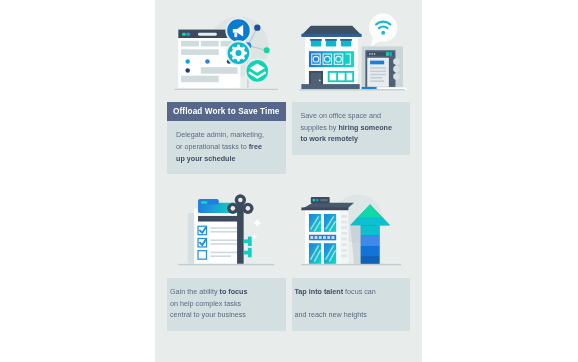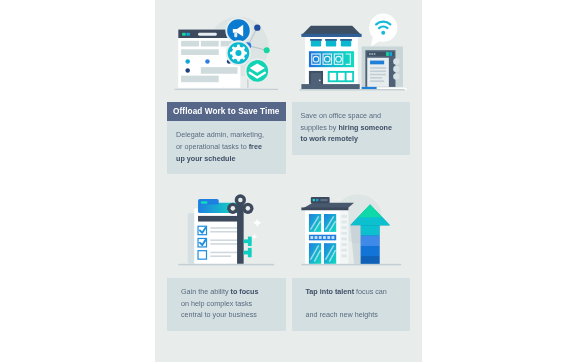--- a/index.html
+++ b/index.html
@@ -52,21 +52,21 @@
     color:#5b6b80;
     font-size:7.2px;
     line-height:1.62;
     text-align:left;
     padding:8px 9px 10px;
     flex:0 0 auto;
   }
   .body b{color:#3f4f66;font-weight:bold;}
 
   
-  .r2 .body{padding:8px 14px 10px;}
+  .r2 .body{padding:8px 3px 10px;}
 </style>
 </head>
 <body>
 
 <div class="stage">
   <div class="panel">
     <div class="grid">
 
       <div class="cell r1">
         <div class="art">

